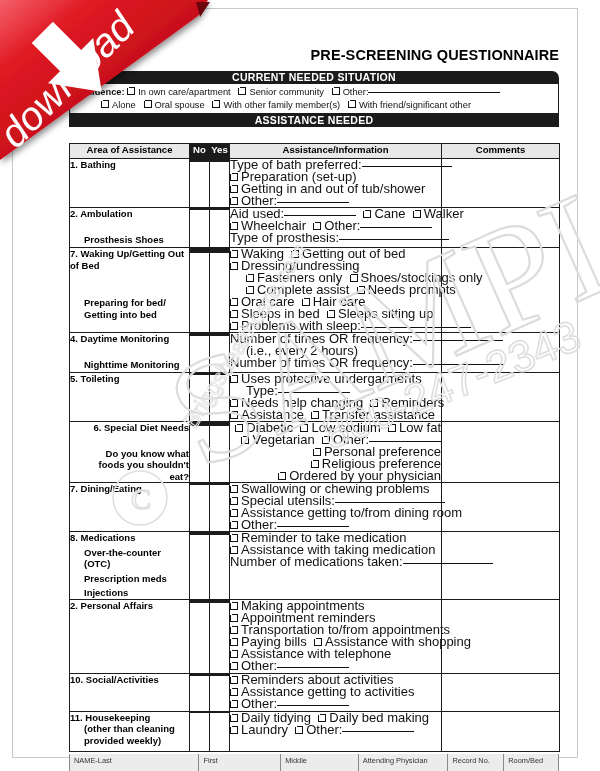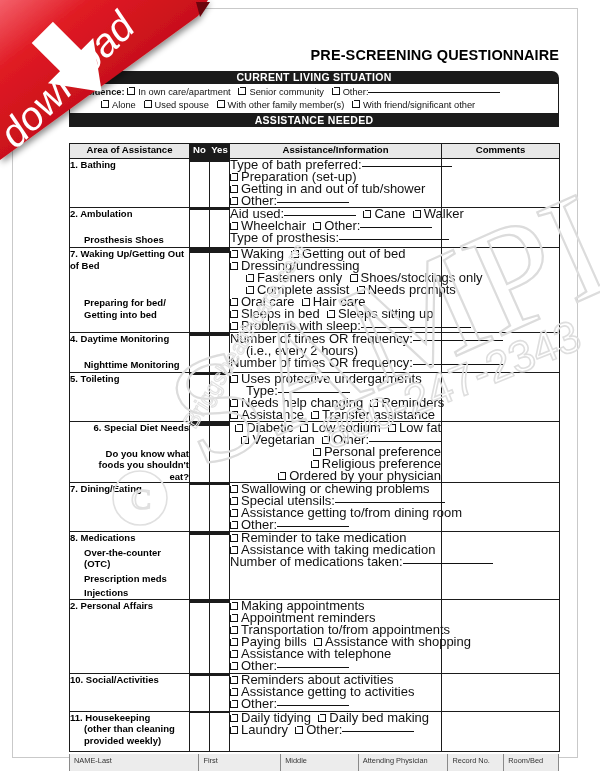--- a/index.html
+++ b/index.html
@@ -81,35 +81,35 @@
 </style>
 </head>
 <body>
 
 <div id="page-frame">
   <div id="sheet">
 
     <div class="doc-title">PRE-SCREENING QUESTIONNAIRE</div>
 
     <div style="position:absolute;left:0;top:34px;width:490px;">
-      <div class="blackbar bar-top">CURRENT LIVING SITUATION</div>
+      <div class="blackbar bar-top">CURRENT NEEDED SITUATION</div>
       <div class="living-box">
 
         <div class="ls-line b">
           <span>Residence:</span>
           <span style="font-weight:normal">
             <span class="cb"></span><span>In own care/apartment</span>
             &nbsp;&nbsp;<span class="cb"></span><span>Senior community</span>
             &nbsp;&nbsp;<span class="cb"></span><span>Other:</span><span class="rule" style="width:132px"></span>
           </span>
         </div>
 
         <div class="ls-line indent1">
           <span class="cb"></span><span>Alone</span>
-          &nbsp;&nbsp;<span class="cb"></span><span>Used spouse</span>
+          &nbsp;&nbsp;<span class="cb"></span><span>Oral spouse</span>
           &nbsp;&nbsp;<span class="cb"></span><span>With other family member(s)</span>
           &nbsp;&nbsp;<span class="cb"></span><span>With friend/significant other</span>
         </div>
 
 
       </div>
       <div class="blackbar">ASSISTANCE NEEDED</div>
     </div>
 
     <div style="position:absolute;left:0;top:106px;width:490px;">

